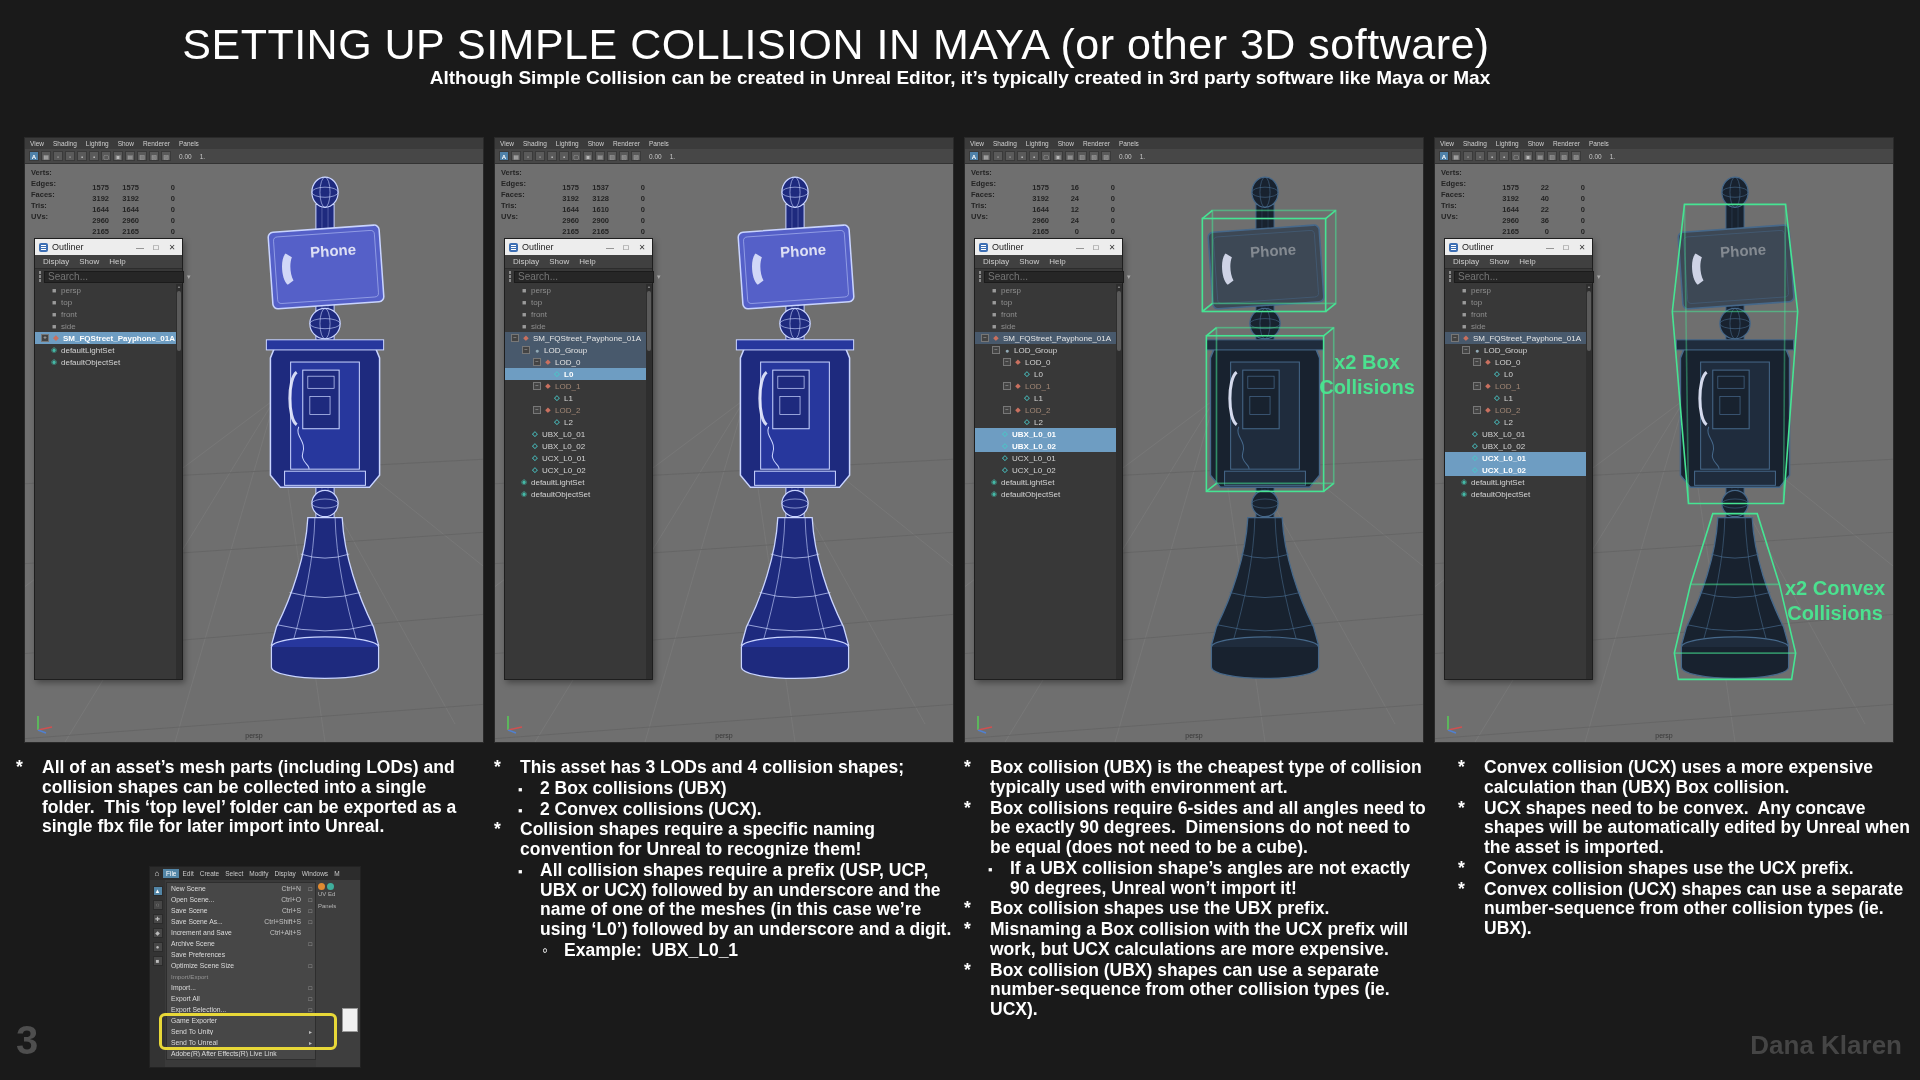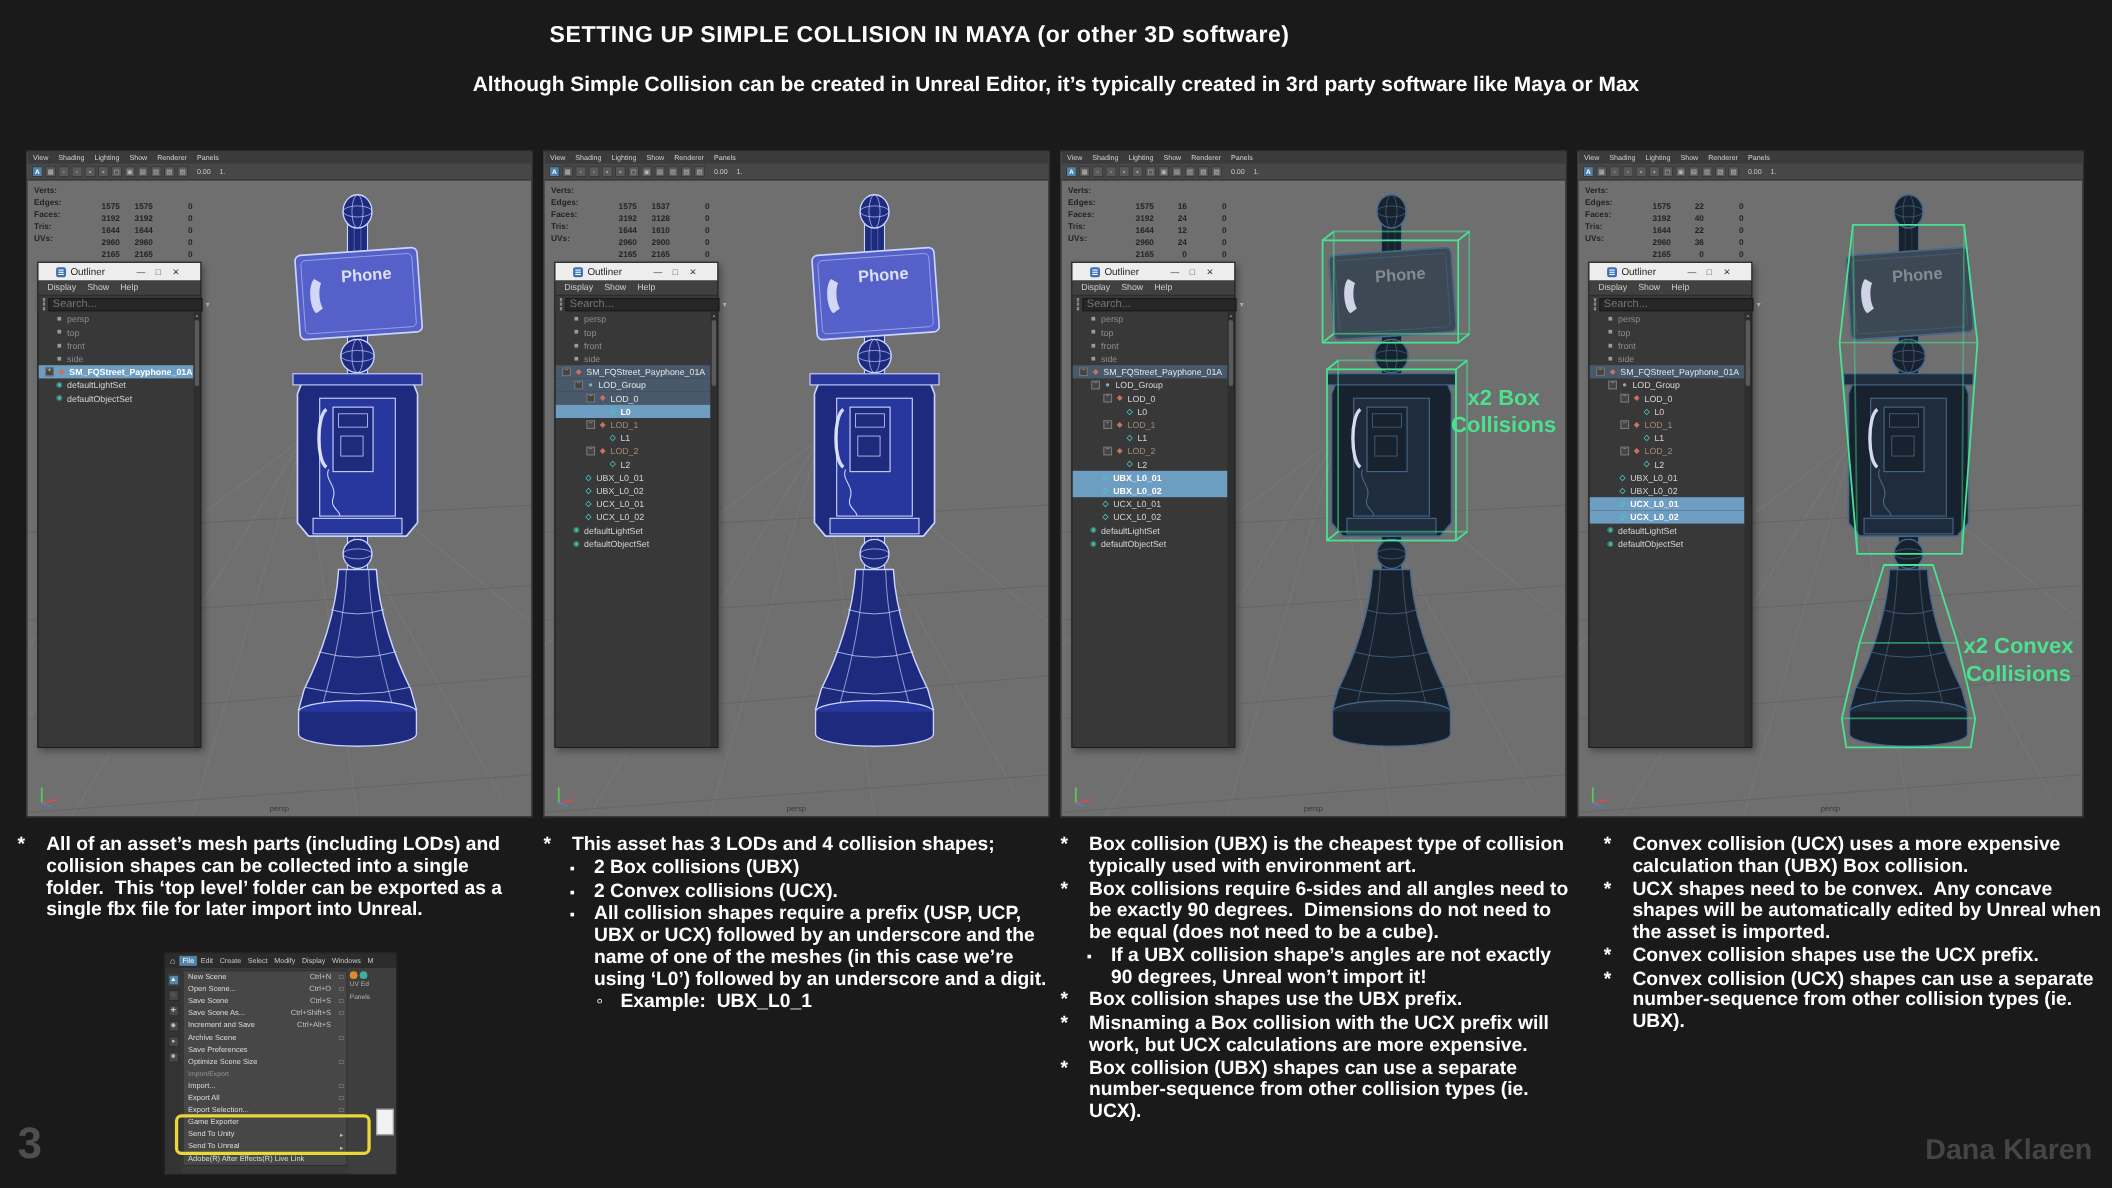--- a/index.html
+++ b/index.html
@@ -1,19 +1,19 @@
 <!DOCTYPE html>
 <html><head>
 <meta charset="utf-8">
 <style>
   html,body{margin:0;padding:0;background:#1a1a1a;width:1920px;height:1080px;overflow:hidden;
     font-family:"Liberation Sans",sans-serif;-webkit-font-smoothing:antialiased;}
   
   .title{position:absolute;top:20px;left:0;width:1672px;text-align:center;color:#fff;
-    font-size:21px;font-weight:bold;letter-spacing:.5px;}
+    font-size:43px;font-weight:normal;letter-spacing:.5px;}
   .subtitle{position:absolute;top:67px;left:0;width:1920px;text-align:center;color:#fff;
     font-size:19px;font-weight:bold;}
   .pagenum{position:absolute;left:16px;top:1018px;color:#4e4e4e;font-size:40px;font-weight:bold;}
   .author{position:absolute;right:18px;top:1030px;color:#454545;font-size:26px;font-weight:bold;}
   
   .panel{position:absolute;top:137px;width:460px;height:606px;background:#6f6f6f;
     border:1px solid #2a2a2a;box-sizing:border-box;overflow:hidden;}
   .vp-menu{position:absolute;left:0;top:0;width:100%;height:11px;background:#3b3b3b;
     color:#cfcfcf;font-size:6.5px;display:flex;gap:9px;align-items:center;padding-left:5px;box-sizing:border-box;}
   .vm{cursor:default;}
@@ -36,21 +36,21 @@
   .stats{position:absolute;left:6px;top:4px;width:150px;}
   .srow{height:11px;font-size:7.5px;font-weight:bold;color:#242424;position:relative;}
   .sl{position:absolute;left:0;}
   .sv{position:absolute;text-align:right;margin-top:15px;}
   .sv1{left:30px;width:48px;}
   .sv2{left:68px;width:40px;}
   .sv3{left:104px;width:40px;}
   
   .outliner{position:absolute;left:9px;top:74px;width:147px;height:440px;background:#383838;
     border:1px solid #1e1e1e;box-shadow:2px 3px 6px rgba(0,0,0,.35);}
-  .otitle{height:16px;background:#ededed;display:flex;align-items:center;padding:0 16px;gap:4px;}
+  .otitle{height:16px;background:#ededed;display:flex;align-items:center;padding:0 4px;gap:4px;}
   .oticon{width:9px;height:9px;background:#3d6fb4;border-radius:2px;position:relative;}
   .oticon::after{content:"";position:absolute;left:2px;top:2px;width:5px;height:1px;background:#fff;box-shadow:0 2px 0 #fff,0 4px 0 #fff;}
   .otext{color:#1d1d1d;font-size:9px;flex:1;}
   .obtn{color:#3a3a3a;font-size:8px;width:12px;text-align:center;cursor:default;}
   .omenus{height:13px;background:#404040;display:flex;align-items:center;gap:10px;
     padding-left:8px;color:#cdcdcd;font-size:8px;border-bottom:1px solid #2c2c2c;}
   .osearchrow{height:15px;background:#383838;display:flex;align-items:center;gap:3px;padding:0 4px;}
   .ofilter{width:9px;height:9px;border:1px dashed #8a8a8a;}
   .osearch{flex:1;height:10px;background:#262626;border:1px solid #1b1b1b;color:#9a9a9a;
     font-size:10px;padding:0 3px;font-family:"Liberation Sans",sans-serif;}
@@ -1033,20 +1033,24 @@
         <span class="btext">This asset has 3 LODs and 4 collision shapes;</span>
       </div>
       <div class="bullet lv2">
         <span class="marker"></span>
         <span class="btext">2 Box collisions (UBX)</span>
       </div>
       <div class="bullet lv2">
         <span class="marker"></span>
         <span class="btext">2 Convex collisions (UCX).</span>
       </div>
+      <div class="bullet lv1">
+        <span class="marker"></span>
+        <span class="btext">Collision shapes require a specific naming convention for Unreal to recognize them!</span>
+      </div>
       <div class="bullet lv2">
         <span class="marker"></span>
         <span class="btext">All collision shapes require a prefix (USP, UCP, UBX or UCX) followed by an underscore and the name of one of the meshes (in this case we’re using ‘L0’) followed by an underscore and a digit.</span>
       </div>
       <div class="bullet lv3">
         <span class="marker"></span>
         <span class="btext">Example:  UBX_L0_1</span>
       </div>
     </div>
 </div>

